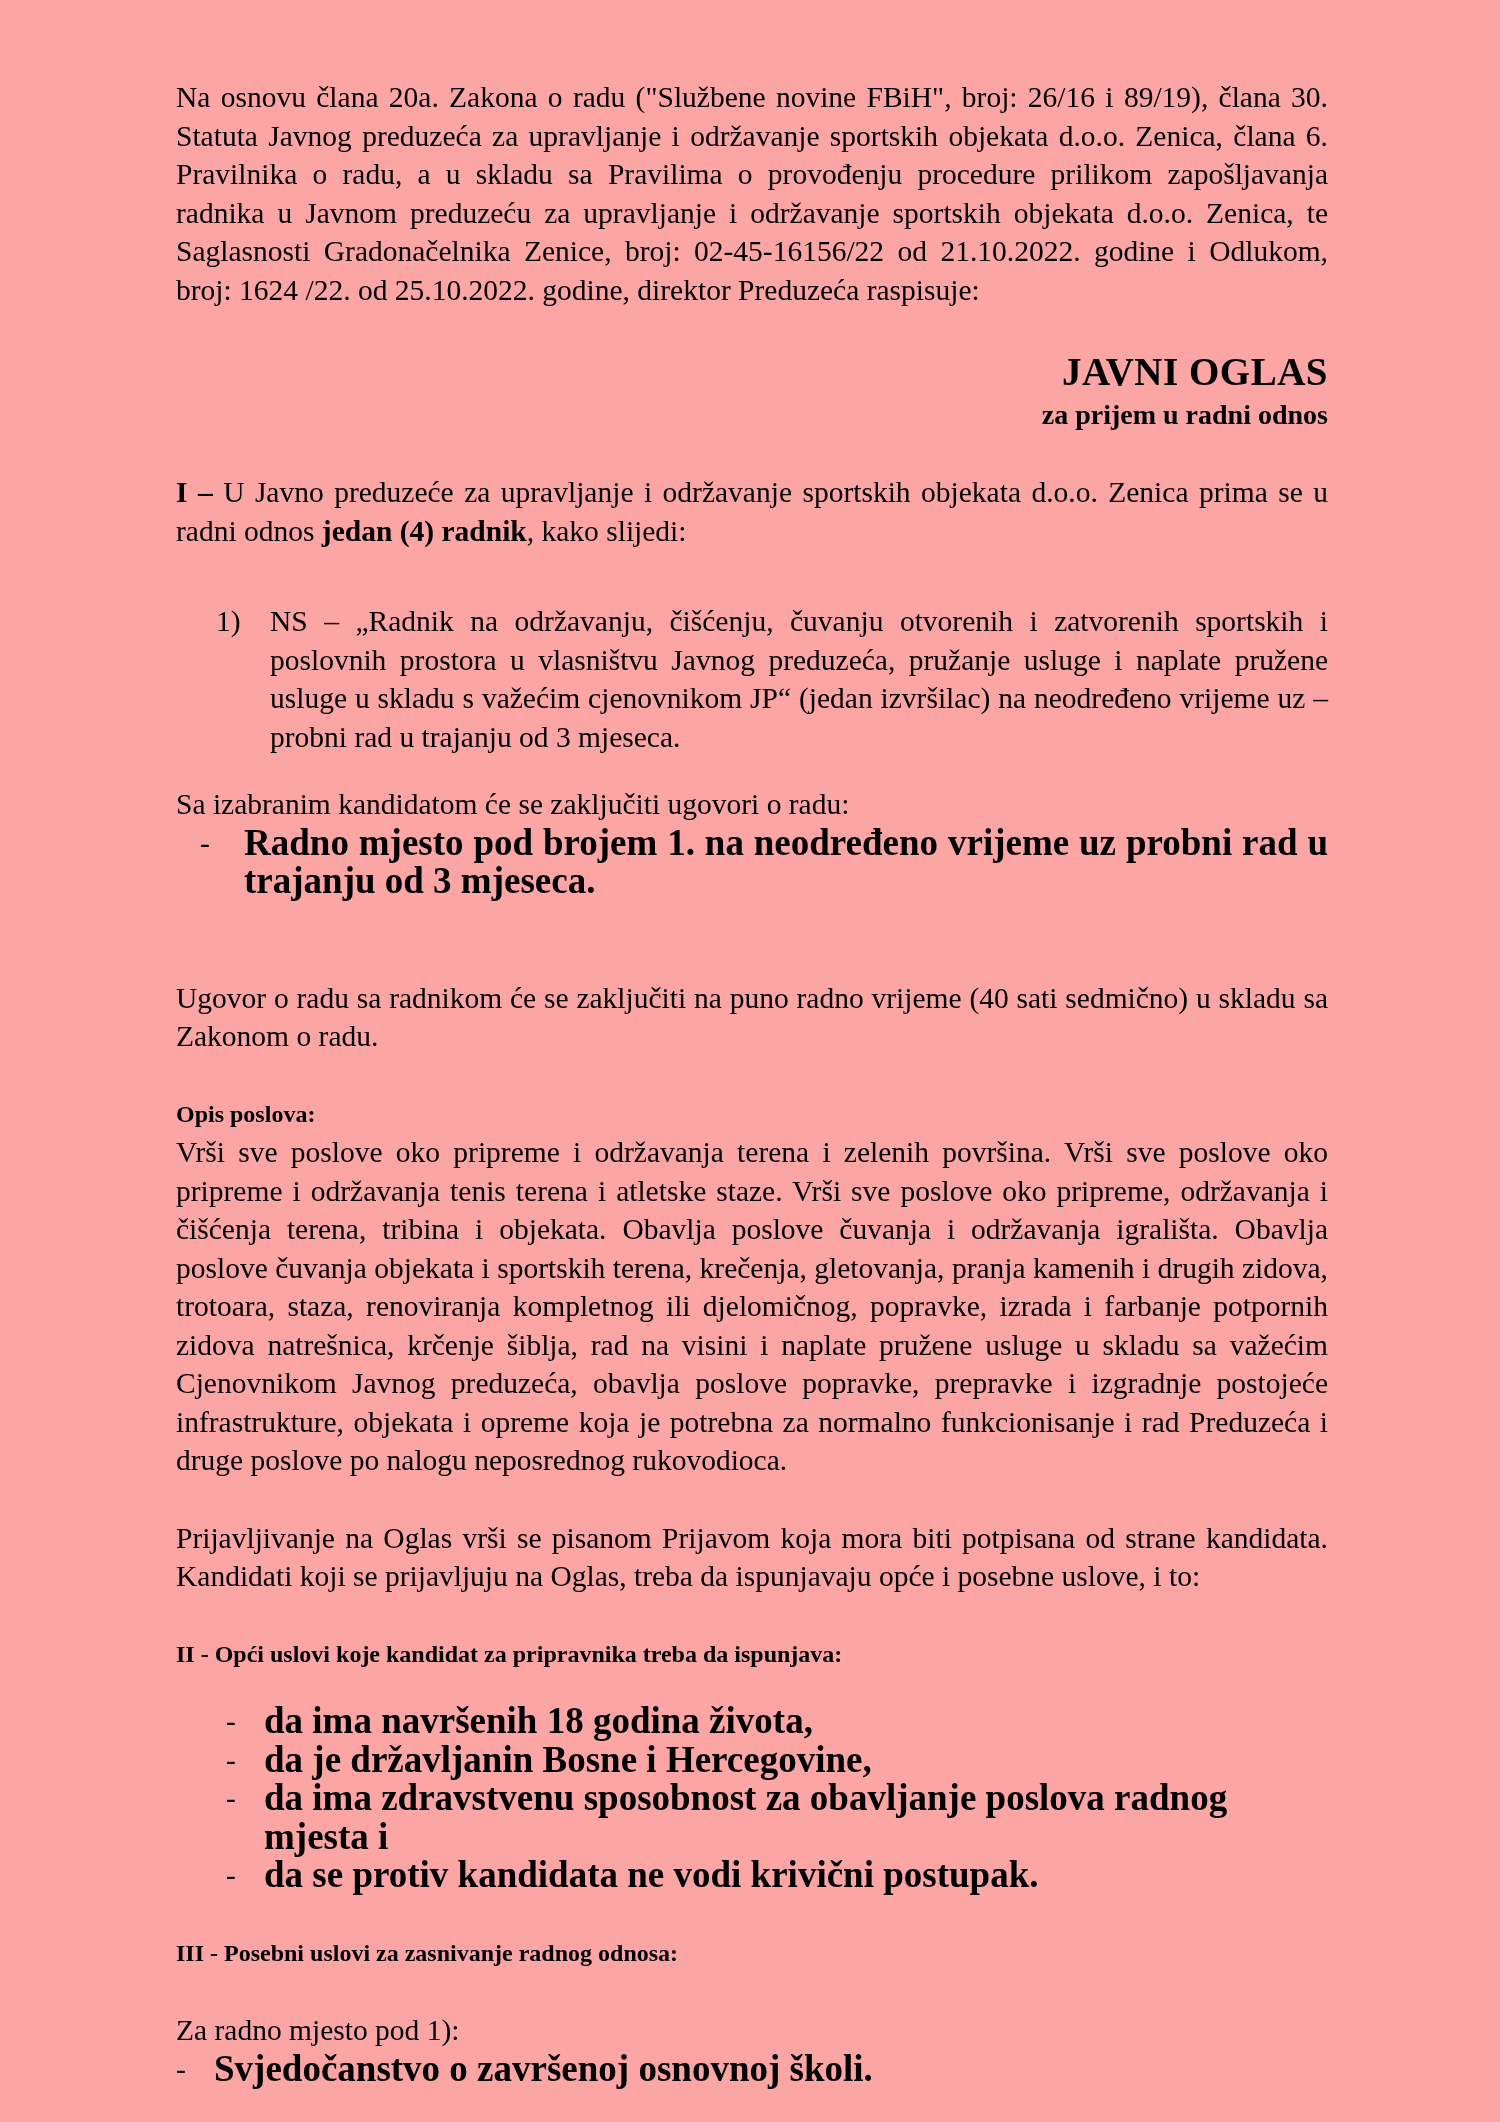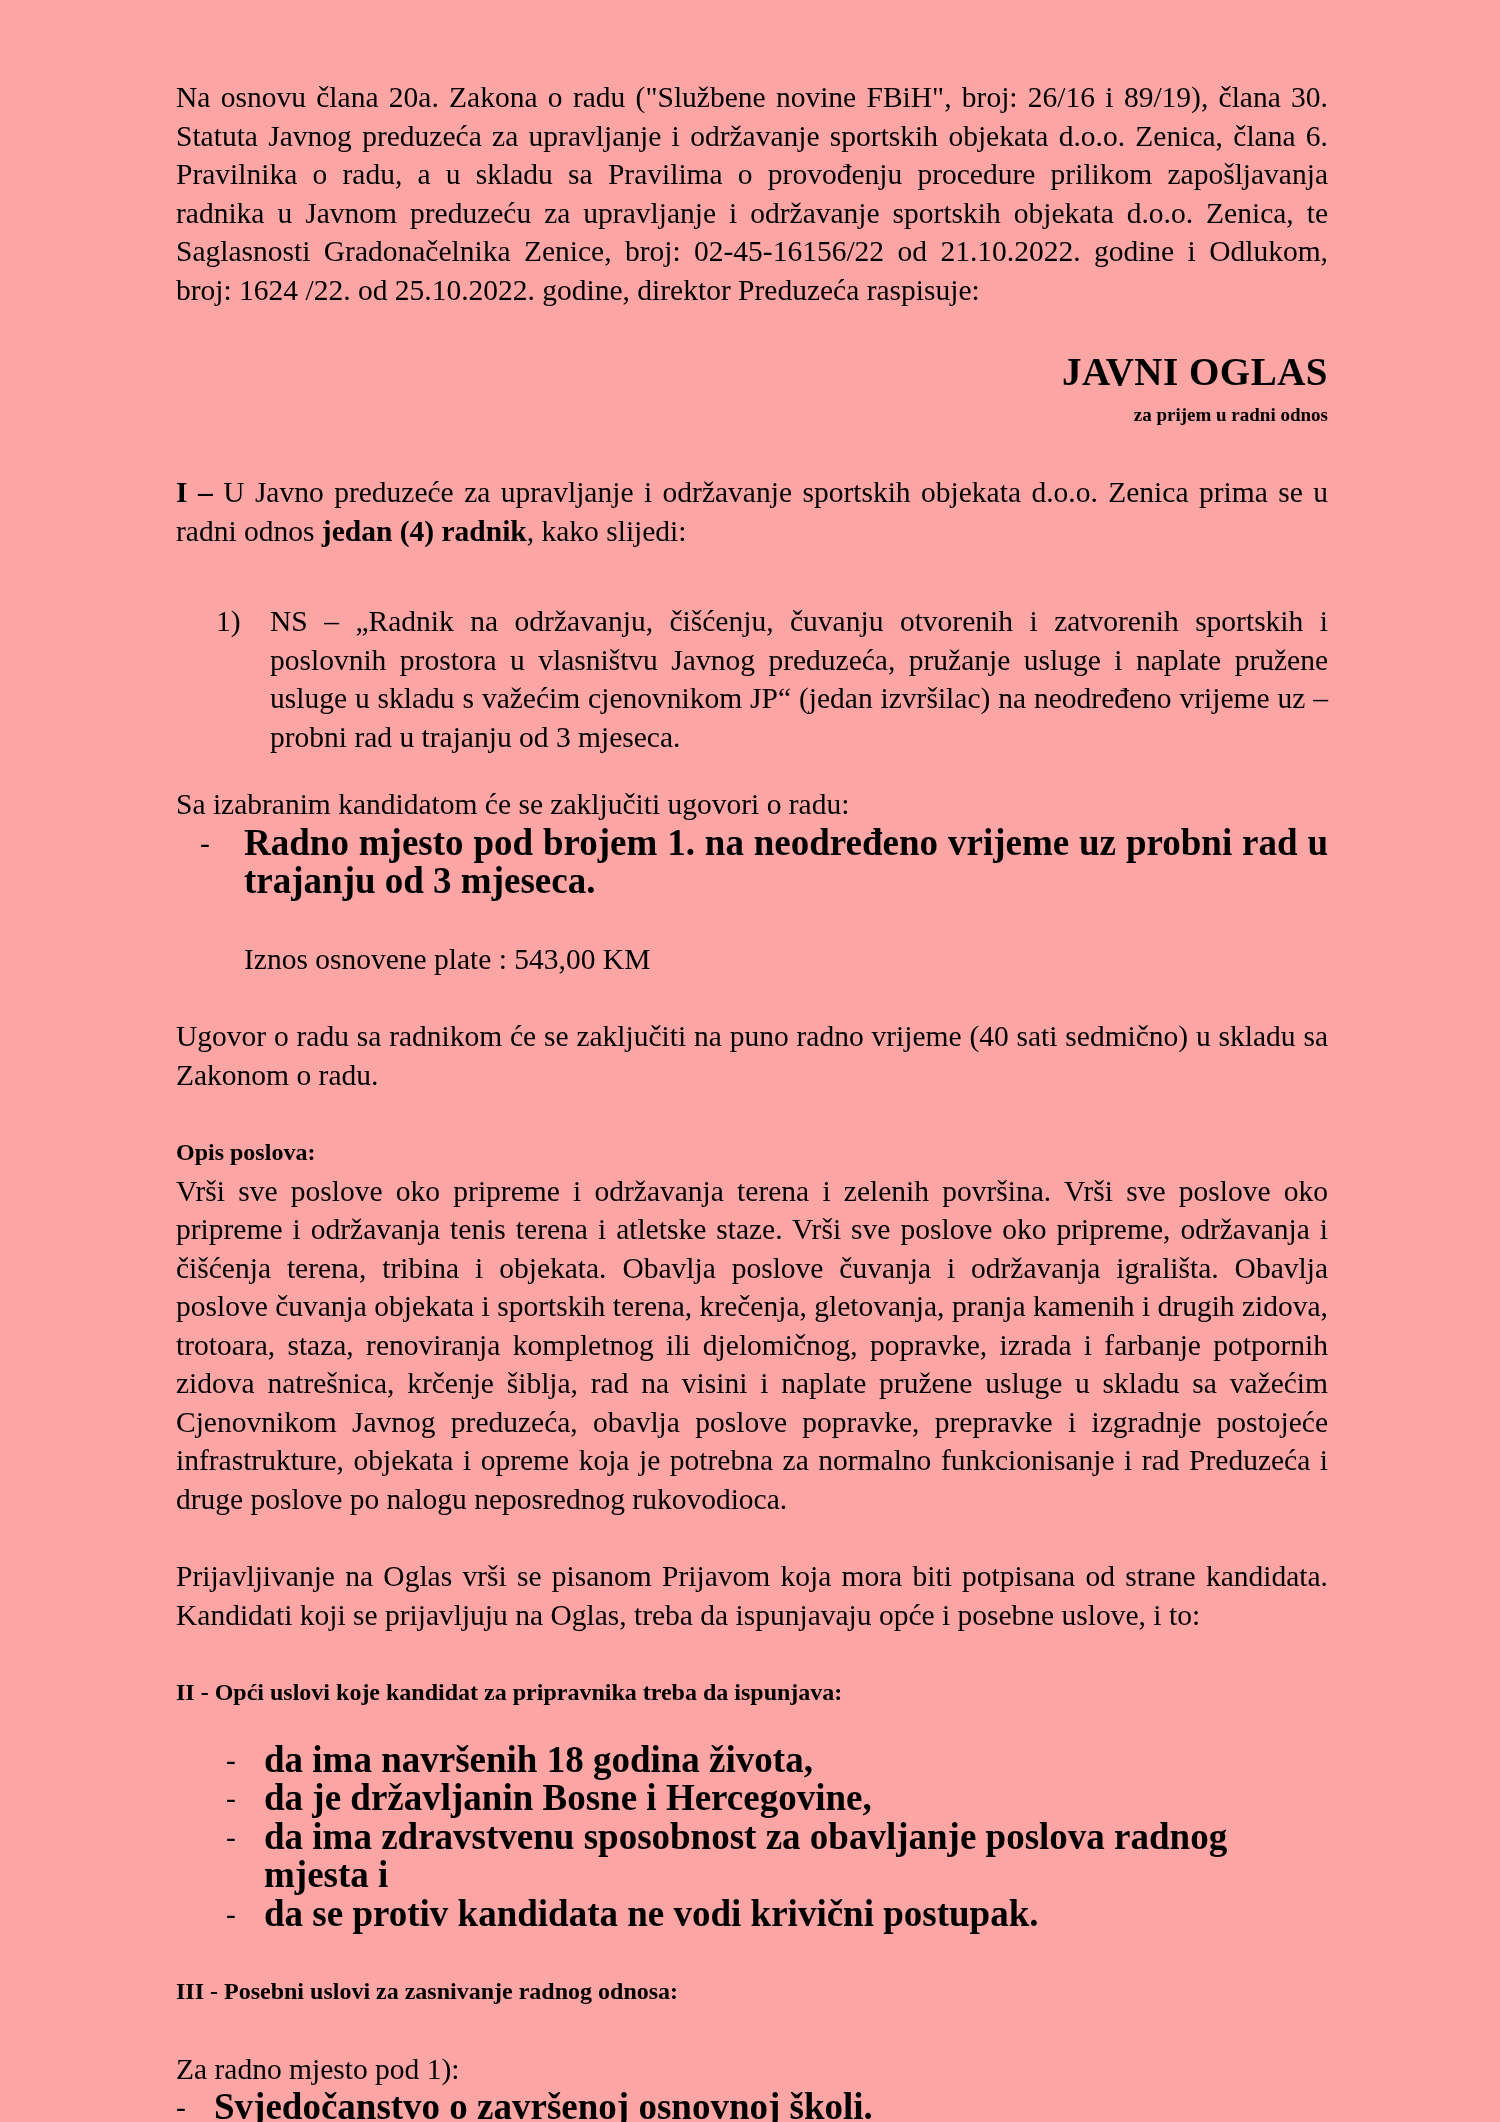--- a/index.html
+++ b/index.html
@@ -47,21 +47,21 @@
     text-align: right;
     margin: 0;
   }
   .title-main {
     font-size: 39px;
     font-weight: bold;
     line-height: 48px;
     letter-spacing: 0.5px;
   }
   .title-sub {
-    font-size: 19px;
+    font-size: 28px;
     font-weight: bold;
     line-height: 38px;
   }
   b, strong, .bold { font-weight: bold; }
 
   
   .num-list {
     margin: 0;
     padding: 0;
     list-style: none;
@@ -158,21 +158,20 @@
 
     <ul class="dash-list">
       <li class="dash-item indent-a">
         <span class="dash-marker">-</span>
         <span class="dash-body justify">Radno mjesto pod brojem 1. na neodređeno vrijeme uz probni rad u trajanju od 3 mjeseca.</span>
       </li>
     </ul>
 
     <div class="gap-lg"></div>
 
-    <div class="indented-line">Iznos osnovene plate : 543,00 KM</div>
 
     <div class="gap-lg"></div>
 
     <p class="just para">Ugovor o radu sa radnikom će se zaključiti na puno radno vrijeme (40 sati sedmično) u skladu sa Zakonom o radu.</p>
 
     <div class="gap-lg"></div>
 
     <div class="heading-bold">Opis poslova:</div>
     <p class="just para">Vrši sve poslove oko pripreme i održavanja terena i zelenih površina. Vrši sve poslove oko pripreme i održavanja tenis terena i atletske staze. Vrši sve poslove oko pripreme, održavanja i čišćenja terena, tribina i objekata.  Obavlja poslove čuvanja i održavanja igrališta. Obavlja poslove čuvanja objekata i sportskih terena, krečenja, gletovanja, pranja kamenih i drugih zidova, trotoara, staza, renoviranja kompletnog ili djelomičnog, popravke, izrada i farbanje potpornih zidova natrešnica, krčenje šiblja, rad na visini i naplate pružene usluge u skladu sa važećim Cjenovnikom Javnog preduzeća, obavlja poslove popravke, prepravke i izgradnje postojeće infrastrukture, objekata i opreme koja je potrebna za normalno funkcionisanje i rad Preduzeća  i druge poslove po nalogu neposrednog rukovodioca.</p>
 

